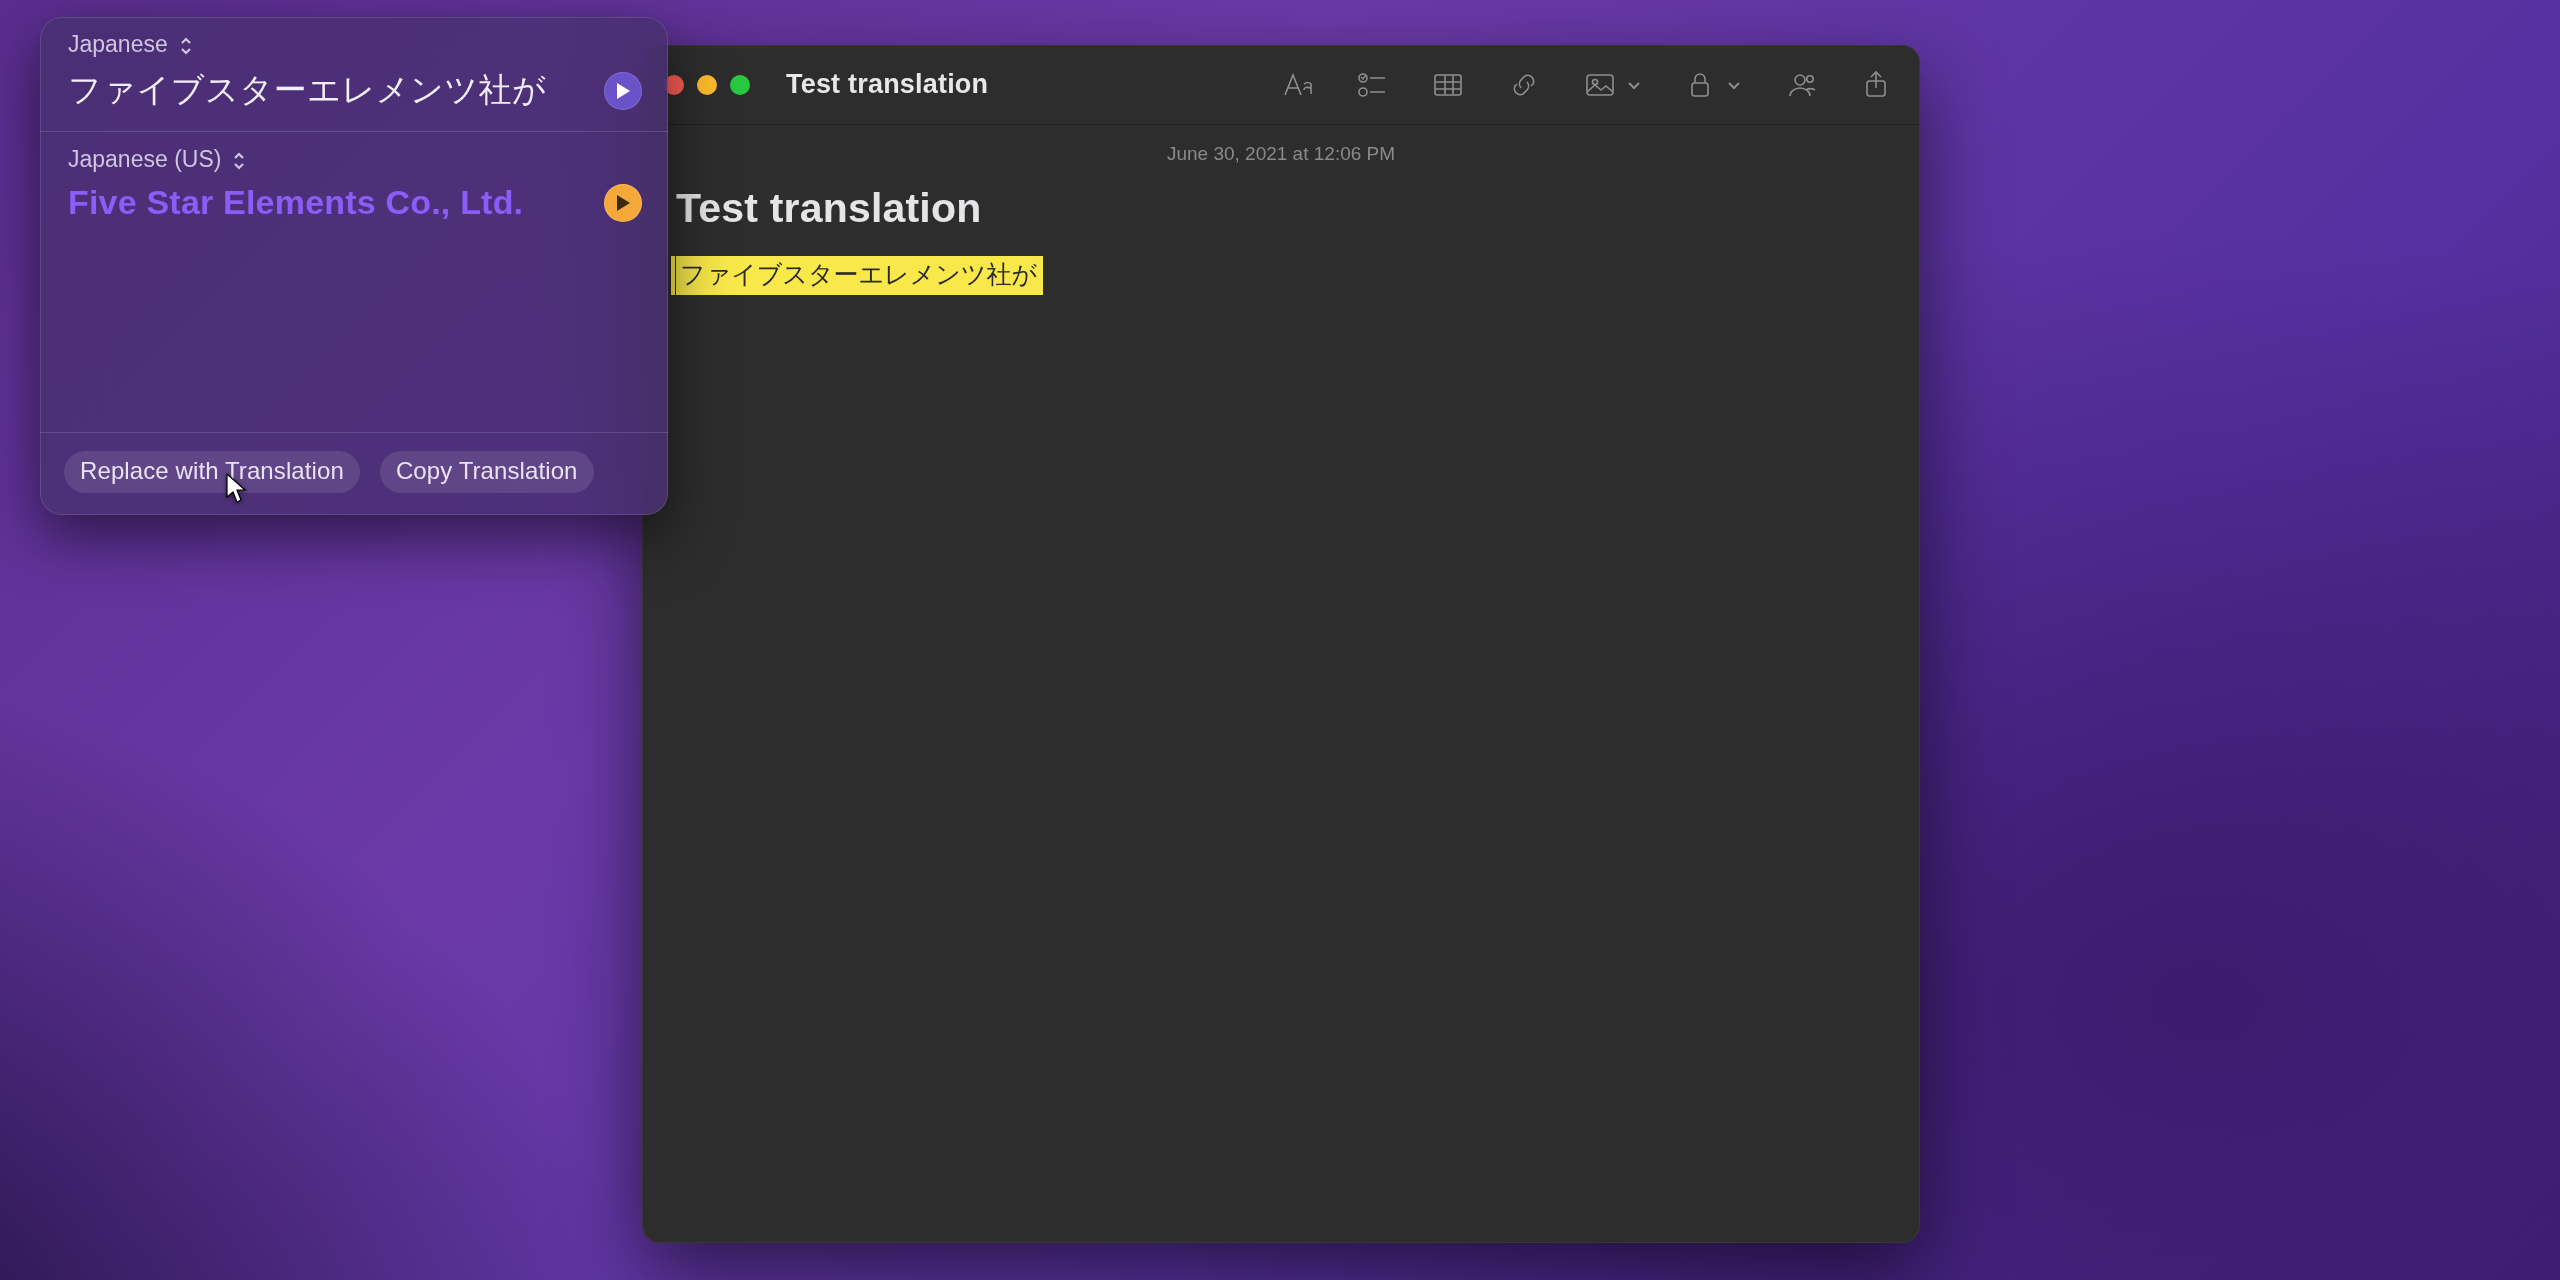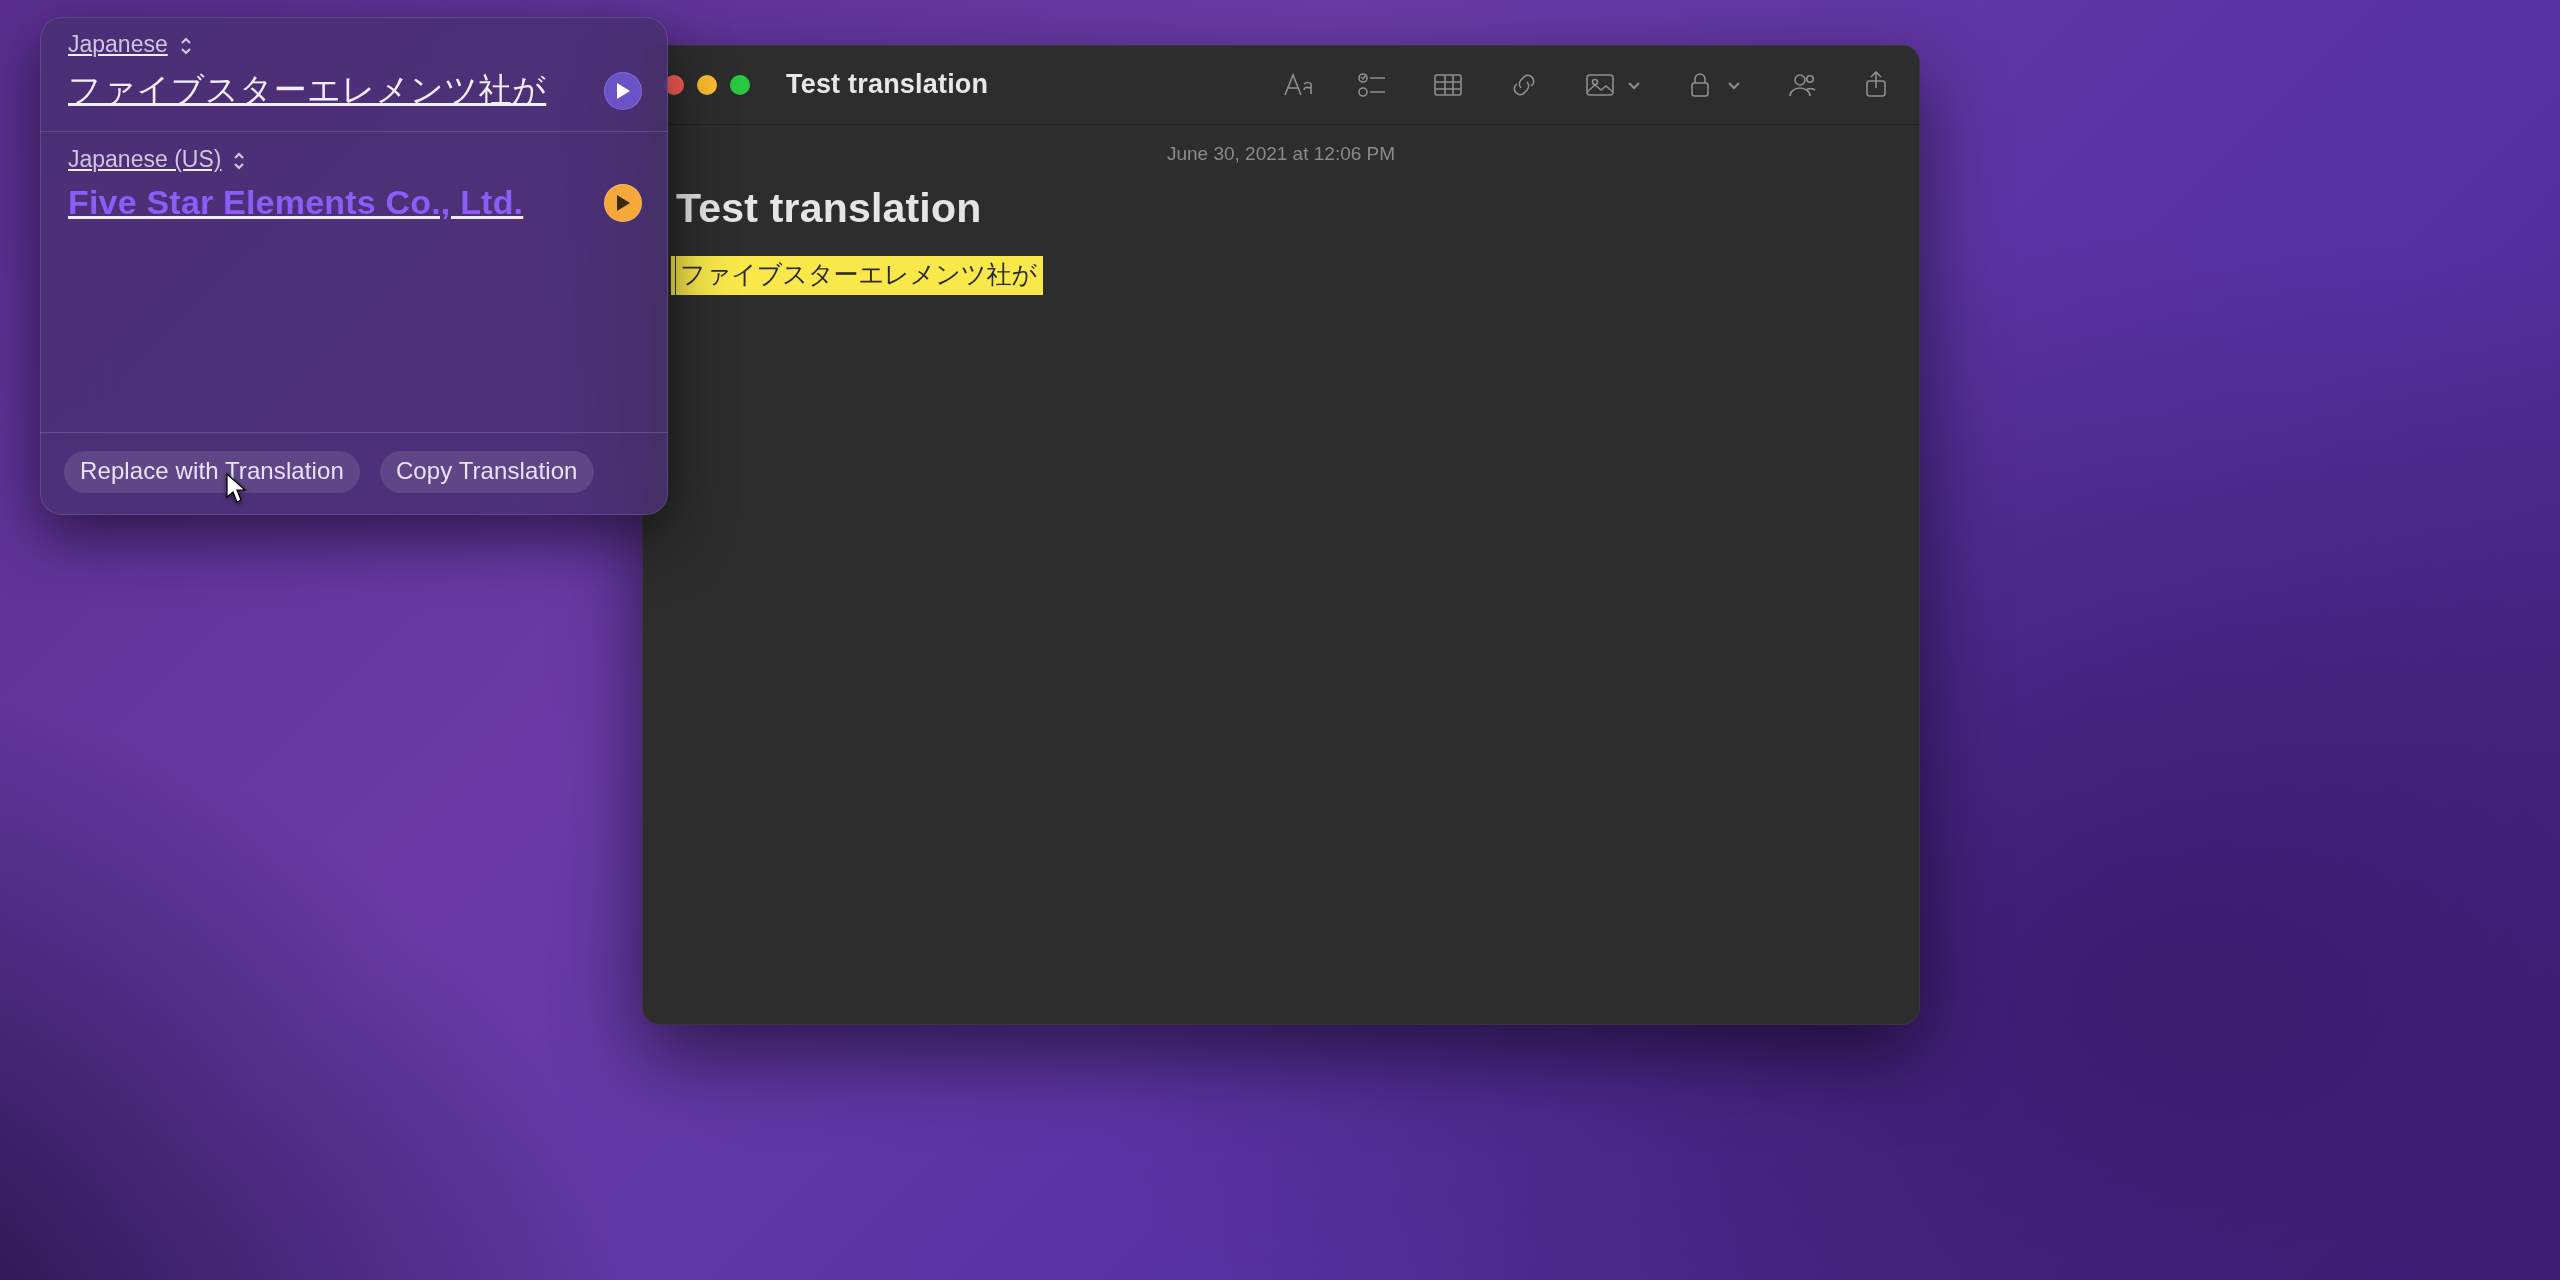--- a/index.html
+++ b/index.html
@@ -9,21 +9,21 @@
       radial-gradient(ellipse 1400px 1200px at -200px 1400px, #1a0d3a 0%, rgba(26,13,58,0) 60%),
       radial-gradient(ellipse 2000px 1400px at 2200px 1000px, #3d1b6e 0%, rgba(61,27,110,0) 55%),
       linear-gradient(135deg,#5a2d8f 0%, #6b3aa8 35%, #5530a0 70%, #3e2178 100%);
     position:relative;
   }
 
   
   .notes-window{
     position:absolute;
     left:642px; top:45px;
-    width:1278px; height:980px;
+    width:1278px; height:1198px;
     background:#2d2d2e;
     border-radius:18px;
     box-shadow:0 30px 80px rgba(0,0,0,0.55), 0 0 0 1px rgba(255,255,255,0.05) inset;
     overflow:hidden;
     display:flex; flex-direction:column;
   }
   .titlebar{
     height:80px;
     display:flex; align-items:center;
     padding:0 26px 0 22px;
@@ -80,21 +80,21 @@
     position:absolute;
     left:40px; top:17px;
     width:628px; height:498px;
     border-radius:22px;
     background:rgba(72,48,112,0.82);
     backdrop-filter:blur(30px);
     box-shadow:0 22px 60px rgba(0,0,0,0.55), inset 0 0 0 1px rgba(255,255,255,0.12);
     display:flex; flex-direction:column;
     color:#eee;
   }
-  .po-section{ padding:14px 26px 18px 28px;text-decoration:underline; }
+  .po-section{ padding:14px 26px 18px 28px; }
   .po-section.source{ border-bottom:1px solid rgba(255,255,255,0.14); }
   .lang-row{
     display:flex; align-items:center; gap:10px;
     font-size:23px; color:#cfc6e0; font-weight:500;
   }
   .lang-row .chevupdown{ width:16px; height:20px; display:inline-block; }
   .lang-row .chevupdown svg{ width:16px; height:20px; stroke:#cfc6e0; stroke-width:2.2; fill:none; }
   .po-text-row{
     display:flex; align-items:center; justify-content:space-between;
     margin-top:10px;

